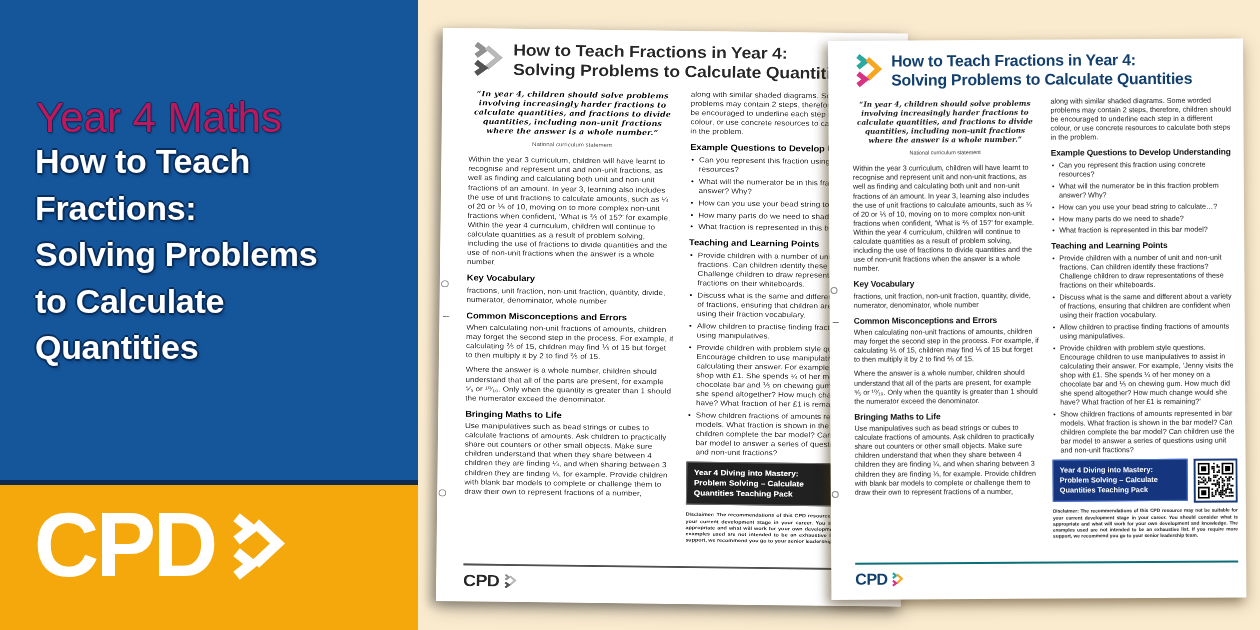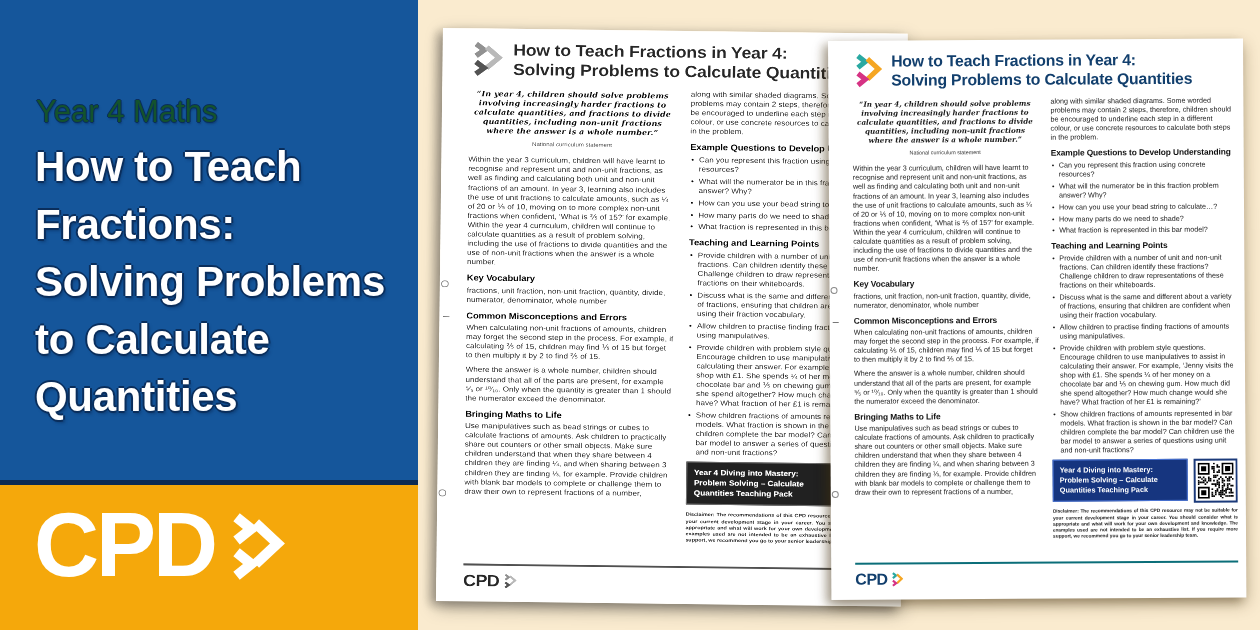--- a/index.html
+++ b/index.html
@@ -11,23 +11,23 @@
   *{margin:0;padding:0;box-sizing:border-box}
   html,body{background:#e8e0cf}
   .stage{position:relative;width:1260px;height:630px;background:var(--background-beige);
     overflow:hidden;font-family:"Liberation Sans","DejaVu Sans",sans-serif}
 
   
   .left-panel{position:absolute;left:0;top:0;width:418px;height:630px;display:flex;flex-direction:column}
   .left-blue{height:480px;background:var(--panel-blue)}
   .left-divider{height:5px;background:var(--divider-navy)}
   .left-gold{flex:1;background:var(--panel-gold)}
-  .panel-eyebrow{position:absolute;left:36px;top:94px;font-size:31px;font-weight:500;color:#14532d;
+  .panel-eyebrow{position:absolute;left:36px;top:94px;font-size:42px;font-weight:500;color:#be185d;
     text-shadow:0 1px 0 #0A2E5C,1px 0 0 #0A2E5C,-1px 0 0 #0A2E5C,0 -1px 0 #0A2E5C,1px 2px 2px rgba(10,46,92,.6)}
-  .panel-title{position:absolute;left:35px;top:138px;width:370px;font-size:42px;font-weight:800;color:#fff;
+  .panel-title{position:absolute;left:35px;top:138px;width:370px;font-size:34px;font-weight:800;color:#fff;
     line-height:1.37;white-space:pre-line;letter-spacing:-.3px;
     text-shadow:0 2px 0 #0A2E5C,2px 0 0 #0A2E5C,-2px 0 0 #0A2E5C,0 -2px 0 #0A2E5C,2px 3px 3px rgba(10,46,92,.55)}
   .brand-row{position:absolute;left:34px;top:500px;display:flex;align-items:center;gap:14px}
   .brand-text{font-size:90px;font-weight:800;color:#fff;letter-spacing:-3px;line-height:1}
   .mark{display:block}
   .chev{fill:none;stroke-width:7;stroke-linejoin:miter;stroke-linecap:butt}
   .chev-a{stroke:var(--chevron-teal)} .chev-b{stroke:var(--chevron-orange)} .chev-c{stroke:var(--chevron-pink)}
   .mark-white .chev{stroke:#fff}
 
   

